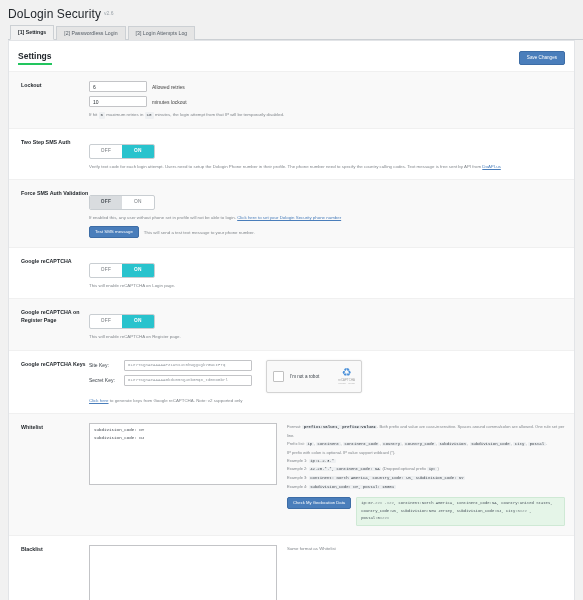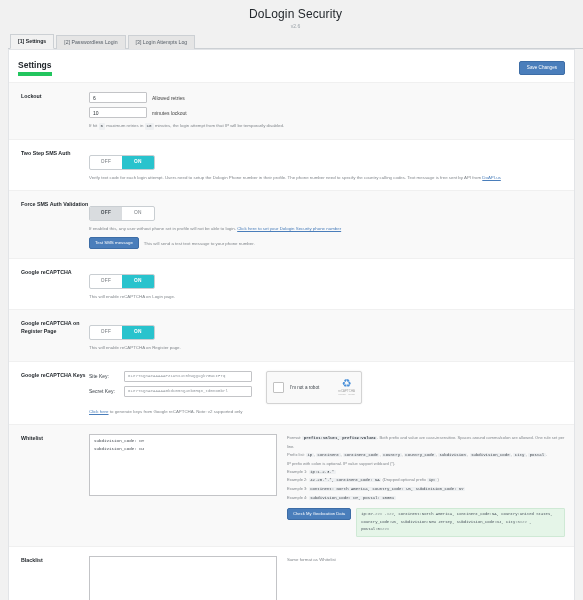--- a/index.html
+++ b/index.html
@@ -9,21 +9,21 @@
     background: #f1f1f1;
     font-family: "Liberation Sans", sans-serif;
     color: #32373c;
     overflow: hidden;
   }
   #app { width: 583px; height: 600px; position: relative; background: #f1f1f1; }
 
   
   .page-head {
     padding: 7px 0 0 8px;
-    display: flex; align-items: center; gap: 3px; flex-direction: column;
+    display: flex; align-items: center; gap: 3px;
   }
   .page-head h1 {
     font-size: 12px; font-weight: 400; margin: 0;
     color: #23282d; letter-spacing: .1px;
   }
   .version { font-size: 5px; color: #9aa2a9; position: relative; top: -1px; }
 
   
   .tabs {
     margin: 6px 0 0 8px;
@@ -54,21 +54,21 @@
     border: 1px solid #e2e4e7;
     margin: 0 8px 0 8px;
     min-height: 560px;
   }
   .card-head {
     display: flex; align-items: center; justify-content: space-between;
     padding: 10px 9px 6px 9px;
   }
   .card-head h2 {
     font-size: 8.5px; font-weight: bold; margin: 0; color: #23282d;
-    border-bottom: 4px solid #22c55e; padding-bottom: 2px;
+    border-bottom: 2px solid #22c55e; padding-bottom: 2px;
   }
   .btn-primary {
     background: #4a7ebb; border: 1px solid #3d6da6; color: #fff;
     font-size: 4.6px; padding: 3.5px 7px; border-radius: 2px;
     cursor: pointer; white-space: nowrap; line-height: 1;
     font-family: "Liberation Sans", sans-serif;
   }
 
   
   .row {

